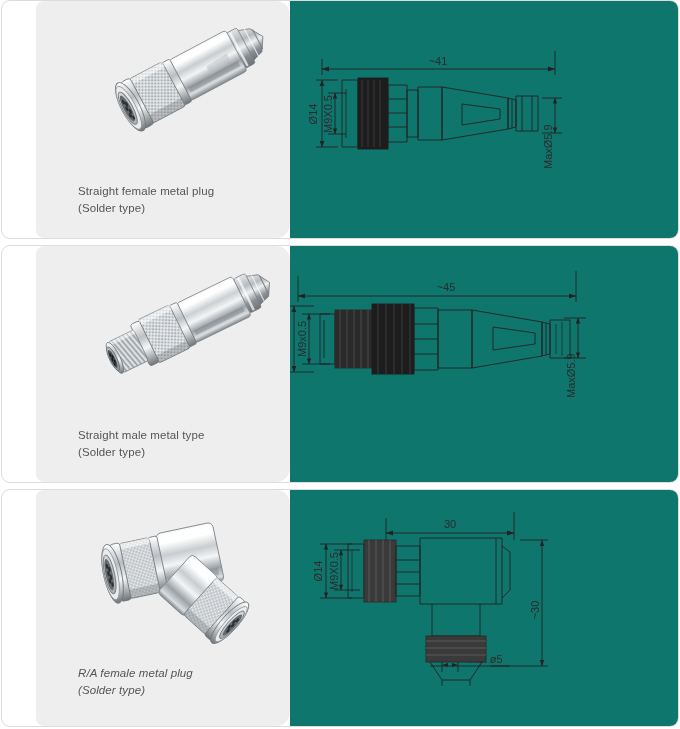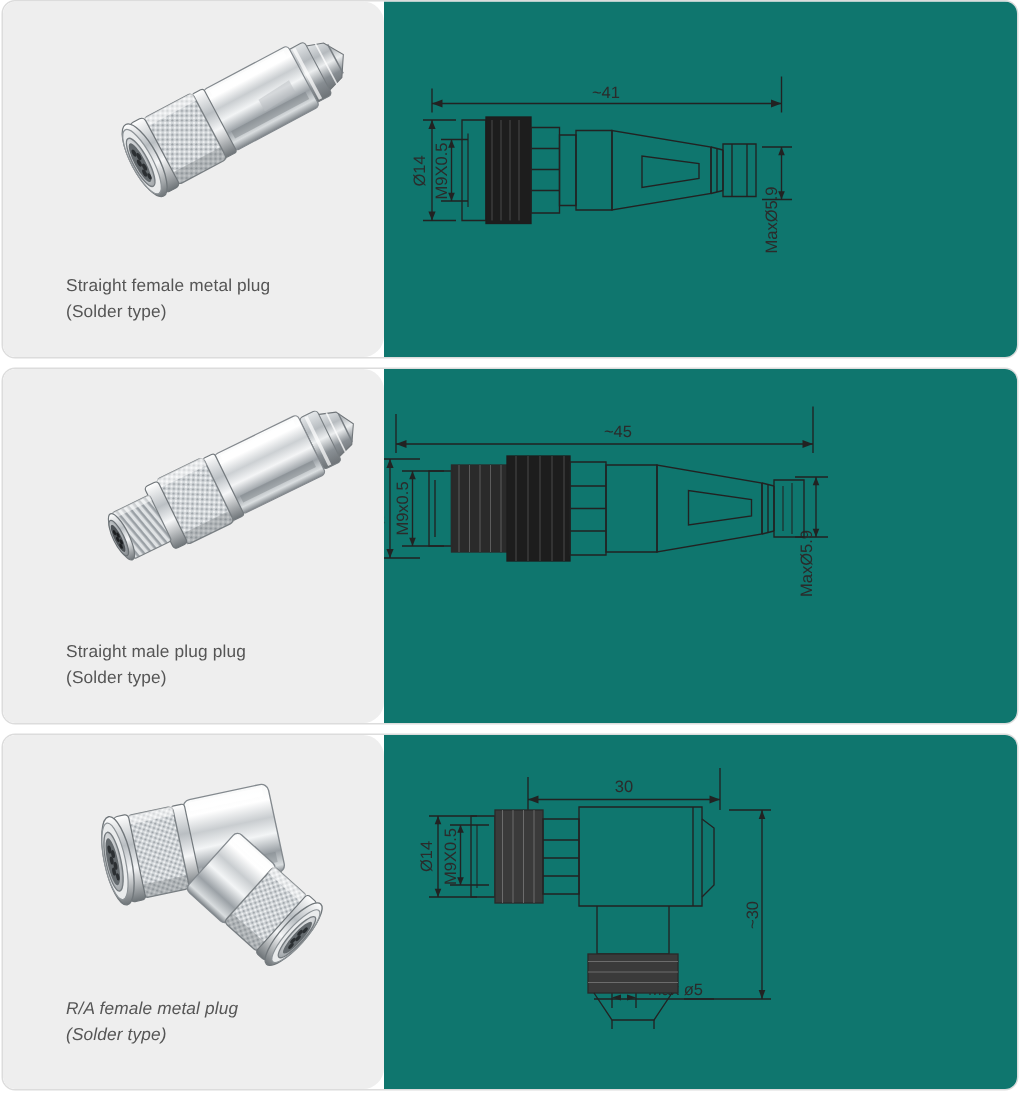--- a/index.html
+++ b/index.html
@@ -40,20 +40,21 @@
   .product-card.row-3 { height: 238px; margin-bottom: 0; }
 
   
   .photo-cell {
     width: 254px;
     flex: 0 0 254px;
     background: #eeeeee;
     border-radius: 8px 14px 14px 8px;
     position: relative;
     box-sizing: border-box;
+    margin-left: 34px;
   }
   .photo-stage {
     position: absolute;
     left: 0; top: 0;
     width: 254px;
     height: 172px;
   }
   .caption {
     position: absolute;
     left: 42px;
@@ -319,21 +320,21 @@
             <g fill="#1c1f21">
               <ellipse cx="-62" cy="-4.5" rx="0.9" ry="1.9"></ellipse>
               <ellipse cx="-62" cy="0.5" rx="0.9" ry="1.9"></ellipse>
               <ellipse cx="-62" cy="5.5" rx="0.9" ry="1.9"></ellipse>
               <ellipse cx="-60.6" cy="-2" rx="0.9" ry="1.9"></ellipse>
               <ellipse cx="-60.6" cy="3" rx="0.9" ry="1.9"></ellipse>
             </g>
           </g>
         </svg>
       </div>
-      <div class="caption"><span>Straight male plug plug</span><br><span>(Solder type)</span></div>
+      <div class="caption"><span>Straight male metal type</span><br><span>(Solder type)</span></div>
     </div>
 
     <div class="drawing-cell">
       <svg width="424" height="236" viewBox="0 0 424 236">
         <g stroke="#222222" fill="none" stroke-width="0.9">
 
           <line x1="8" y1="30" x2="8" y2="56"></line>
           <line x1="286" y1="25" x2="286" y2="56"></line>
           <line x1="8" y1="50" x2="286" y2="50"></line>
           <path d="M8,50 L15,47.4 L15,52.6 Z" fill="#222222" stroke="none"></path>

